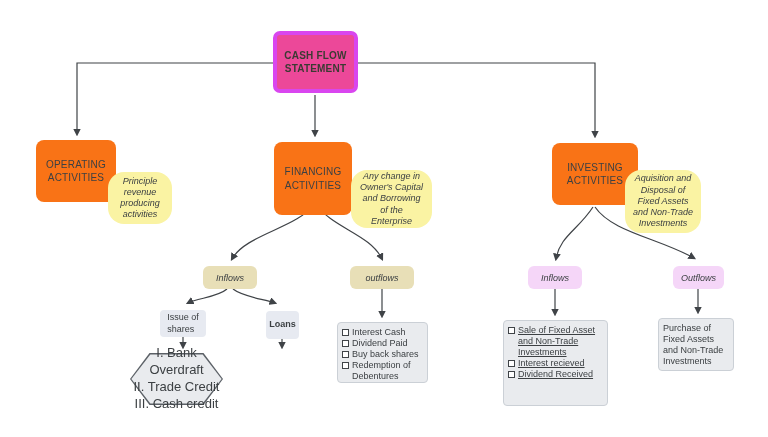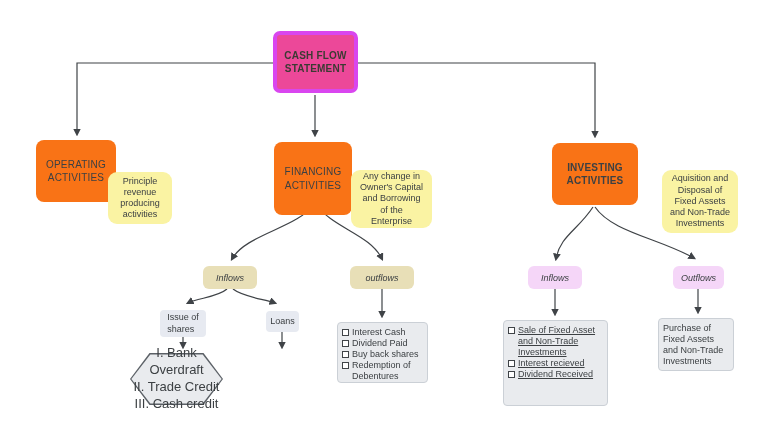--- a/index.html
+++ b/index.html
@@ -16,23 +16,23 @@
     text-align:center; border-radius:8px; font-size:10px; line-height:1.35;
     letter-spacing:.2px;
   }
   .root-node {
     background:#ec4899; border:4px solid #d946ef; border-radius:7px;
     font-weight:700; color:#3b3b33;
   }
   .teal { background:#f97316; }
 
   .note {
-    z-index:3; background:#FAF3A3; border-radius:9px; display:flex;
+    z-index:3; background:#FAF3A3; border-radius:16px; display:flex;
     align-items:center; justify-content:center; text-align:center;
-    font-size:9px; line-height:1.25; padding:2px;
+    font-size:9px; line-height:1.25; padding:2px;font-style:italic;
   }
 
   .pill {
     z-index:2; display:flex; align-items:center; justify-content:center;
     border-radius:6px; font-size:9px; text-align:center;font-style:italic;
   }
   .tan { background:#E8DFB7; }
   .pink { background:#F5D6F8; }
 
   .subbox {
@@ -109,21 +109,21 @@
 Owner's Capital
 and Borrowing
 of the
 Enterprise</div>
 
   <div class="pill tan txt" style="left:203px; top:266px; width:54px; height:23px;">Inflows</div>
   <div class="pill tan txt" style="left:350px; top:266px; width:64px; height:23px;">outflows</div>
 
   <div class="subbox txt" style="left:160px; top:310px; width:46px; height:27px;">Issue of
 shares</div>
-  <div class="subbox txt" style="left:266px; top:311px; width:33px; height:21px;">Loans</div>
+  <div class="subbox txt" style="left:266px; top:311px; width:33px; height:28px;font-weight:bold;">Loans</div>
 
   <div class="hex" style="left:130px; top:353px; width:93px; height:52px;">
     <div class="hex-bg"></div>
     <div class="hex-fill"></div>
     <div class="hex-label txt">I. Bank Overdraft
 II. Trade Credit
 III. Cash credit</div>
   </div>
 
   <div class="listbox" style="left:337px; top:322px; width:91px; height:61px;">
@@ -139,23 +139,23 @@
       <span class="chk"></span>
       <span class="txt">Buy back shares</span>
     </div>
     <div class="chk-row">
       <span class="chk"></span>
       <span class="txt">Redemption of
 Debentures</span>
     </div>
   </div>
 
-  <div class="node teal txt" style="left:552px; top:143px; width:86px; height:62px;font-weight:bold;">INVESTING
+  <div class="node teal txt" style="left:552px; top:143px; width:86px; height:62px;">INVESTING
 ACTIVITIES</div>
-  <div class="note txt" style="left:625px; top:170px; width:76px; height:63px;margin-left:37px;">Aquisition and
+  <div class="note txt" style="left:625px; top:170px; width:76px; height:63px;">Aquisition and
 Disposal of
 Fixed Assets
 and Non-Trade
 Investments</div>
 
   <div class="pill pink txt" style="left:528px; top:266px; width:54px; height:23px;">Inflows</div>
   <div class="pill pink txt" style="left:673px; top:266px; width:51px; height:23px;">Outflows</div>
 
   <div class="listbox" style="left:503px; top:320px; width:105px; height:86px;text-decoration:underline;">
     <div class="chk-row">

